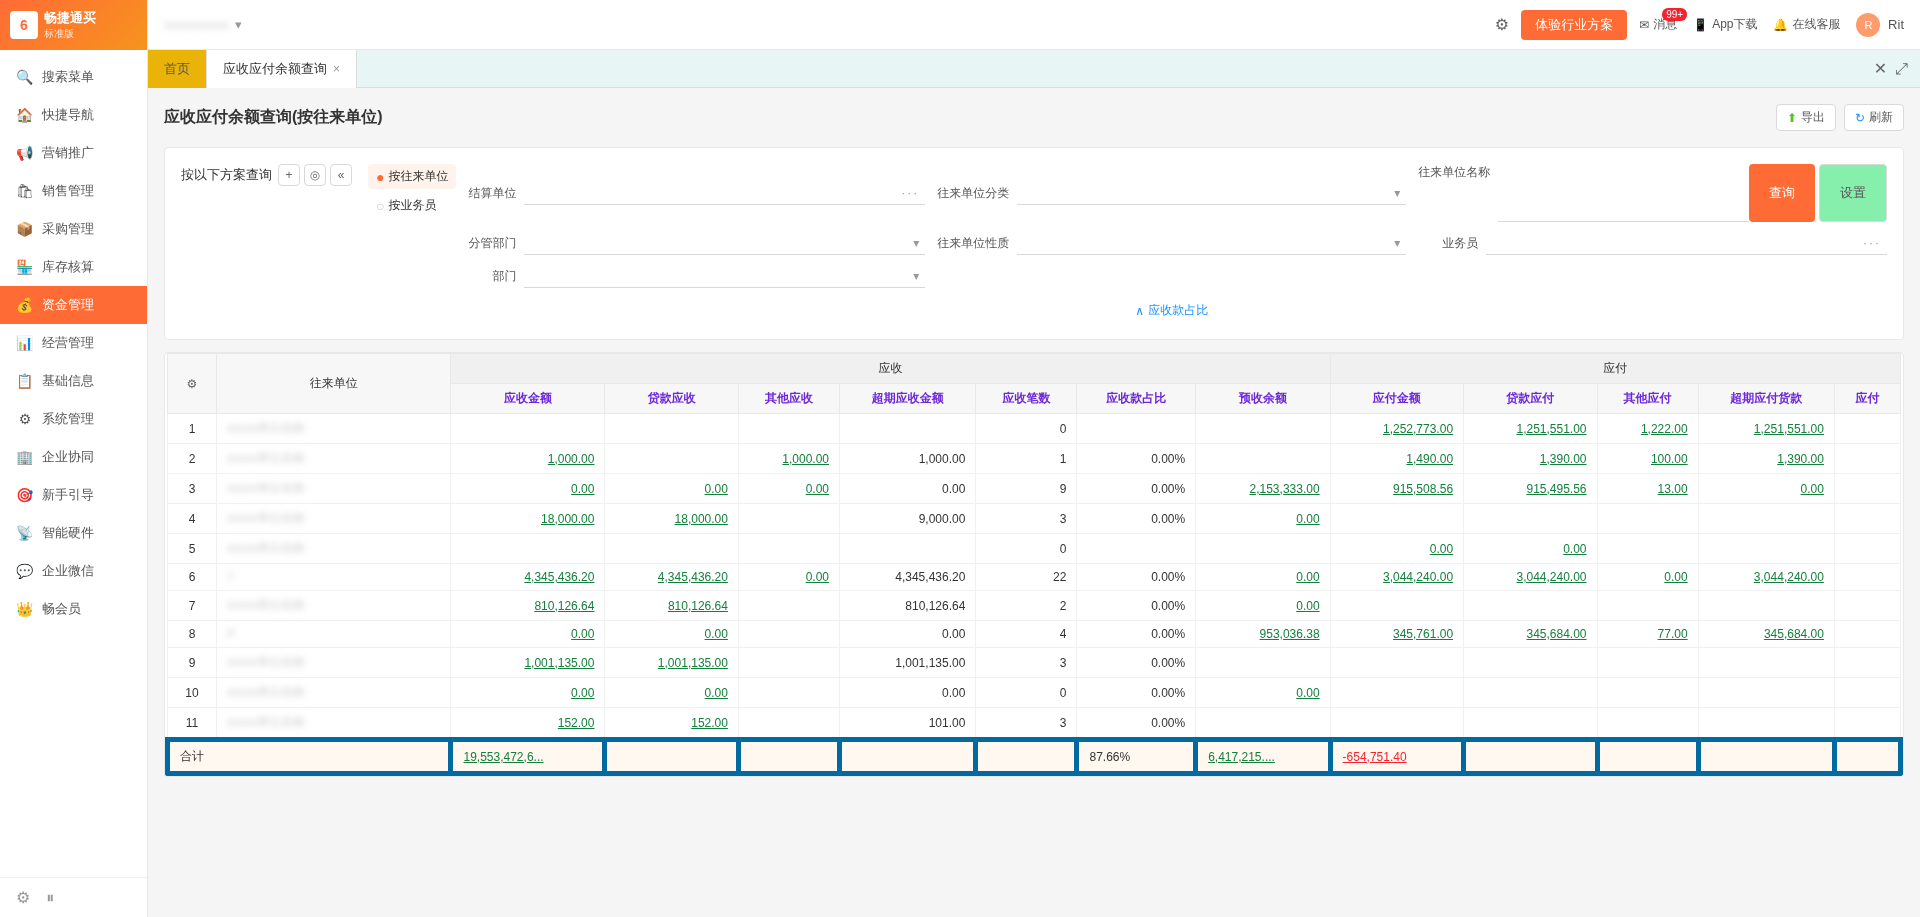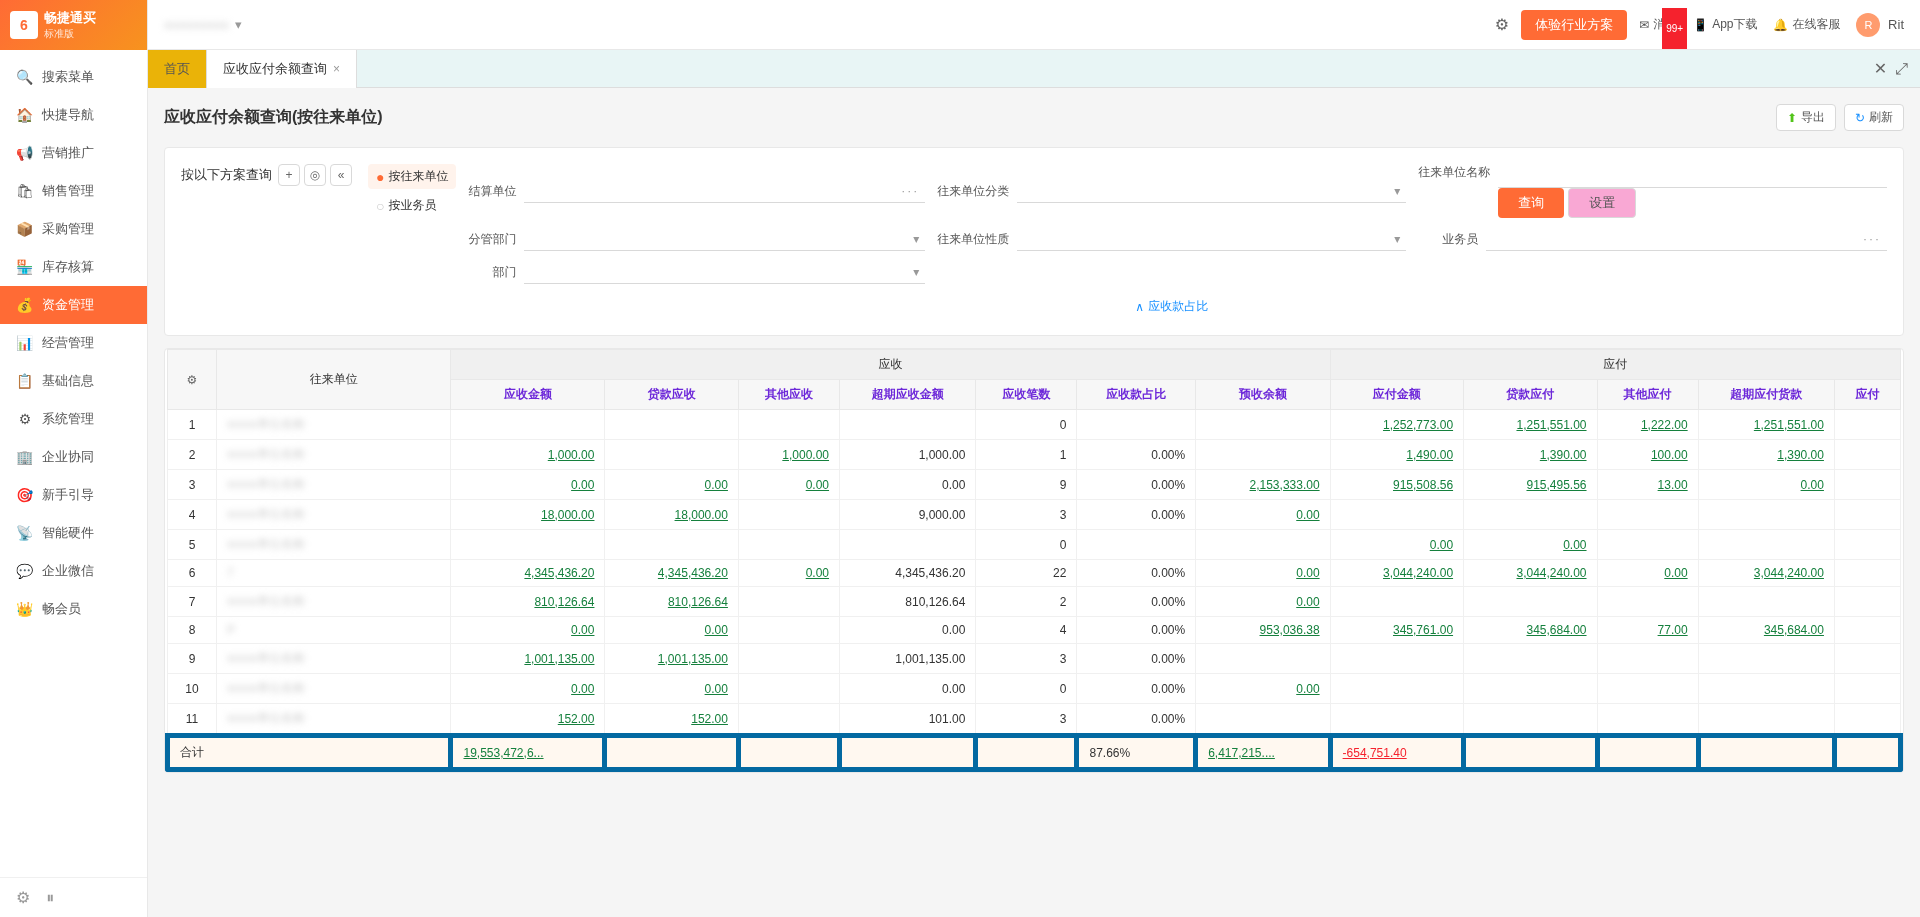--- a/index.html
+++ b/index.html
@@ -43,21 +43,21 @@
     }
     .header-breadcrumb { display: flex; align-items: center; gap: 6px; color: #666; font-size: 13px; flex: 1; }
     .header-chevron { color: #999; }
     .header-gear { font-size: 16px; color: #666; cursor: pointer; }
     .header-promo {
       background: #ff6b35; color: #fff; border: none; border-radius: 4px;
       padding: 6px 14px; font-size: 13px; cursor: pointer;
     }
     .header-right { display: flex; align-items: center; gap: 16px; margin-left: auto; }
     .header-badge-wrap { position: relative; display: flex; align-items: center; gap: 4px; cursor: pointer; color: #555; }
-    .badge { position: absolute; top: -8px; right: -10px; background: #f5222d; color: #fff; border-radius: 0; font-size: 10px; padding: 15px 4px; }
+    .badge { position: absolute; top: -8px; right: -10px; background: #f5222d; color: #fff; border-radius: 6px; font-size: 10px; padding: 1px 4px; }
     .header-user { color: #555; font-size: 13px; }
 
     
     .main {
       position: fixed; left: 148px; top: 50px; right: 0; bottom: 0;
       display: flex; flex-direction: column; overflow: hidden;
     }
 
     
     .tab-bar {
@@ -122,22 +122,22 @@
     .filter-chevron { color: #999; cursor: pointer; }
     .collapse-btn {
       text-align: center; padding: 4px; cursor: pointer;
       color: #1890ff; font-size: 12px; display: flex; align-items: center; justify-content: center; gap: 4px;
     }
     .btn-query {
       background: #ff6b35; color: #fff; border: none; border-radius: 4px;
       padding: 6px 20px; font-size: 13px; cursor: pointer;
     }
     .btn-settings {
-      background: #f9a8d4; color: #555; border: 1px solid #d9d9d9; border-radius: 4px;
-      padding: 5px 20px; font-size: 13px; cursor: pointer;
+      background: #86efac; color: #555; border: 1px solid #d9d9d9; border-radius: 4px;
+      padding: 19px 20px; font-size: 13px; cursor: pointer;
     }
 
     .search-main-area {
       display: flex; gap: 0;
     }
     .search-left { display: flex; gap: 8px; align-items: flex-start; }
     .search-right { flex: 1; }
 
     
     .table-container {
@@ -345,21 +345,21 @@
             <div class="filter-item">
               <span class="filter-label">往来单位分类</span>
               <div class="filter-input">
                 <span></span>
                 <span class="filter-chevron">▾</span>
               </div>
             </div>
 
             <div class="filter-item" style="align-items:flex-start">
               <span class="filter-label">往来单位名称</span>
-              <div style="flex:1;display:flex;flex-direction:column;">
+              <div style="flex:1;display:flex;flex-direction:row;">
                 <div class="filter-input" style="border-bottom:1px solid #d9d9d9;min-height:24px"></div>
                 <div style="display:flex;gap:4px">
                   <button class="btn-query">查询</button>
                   <button class="btn-settings">设置</button>
                 </div>
               </div>
             </div>
           </div>
           <div class="filter-row">
 

